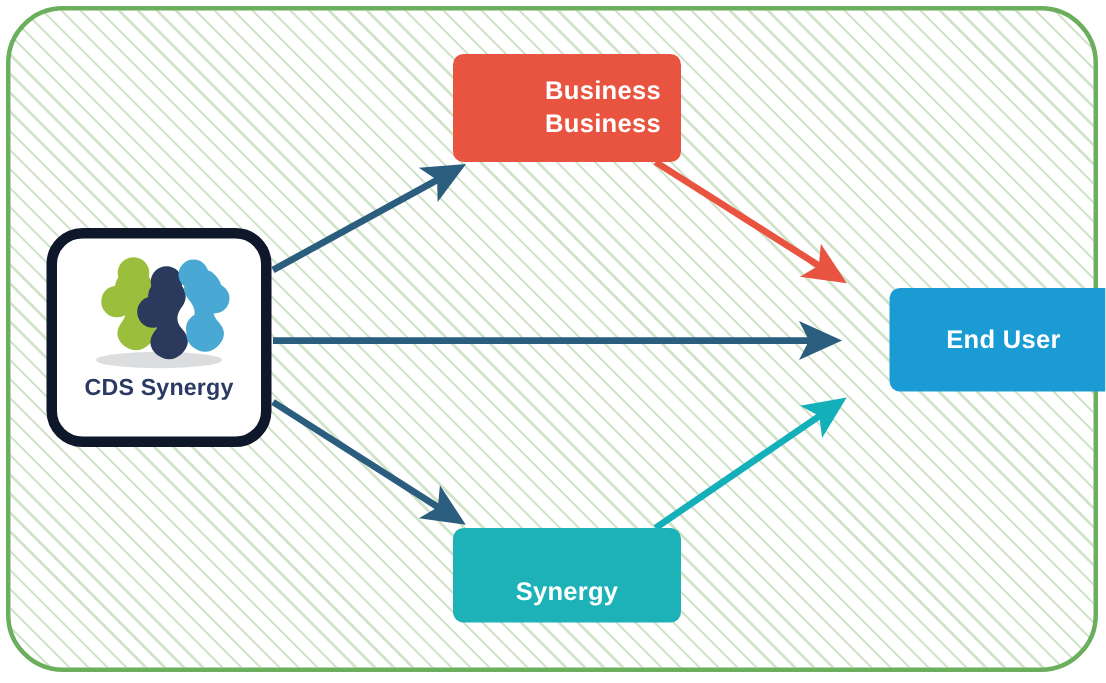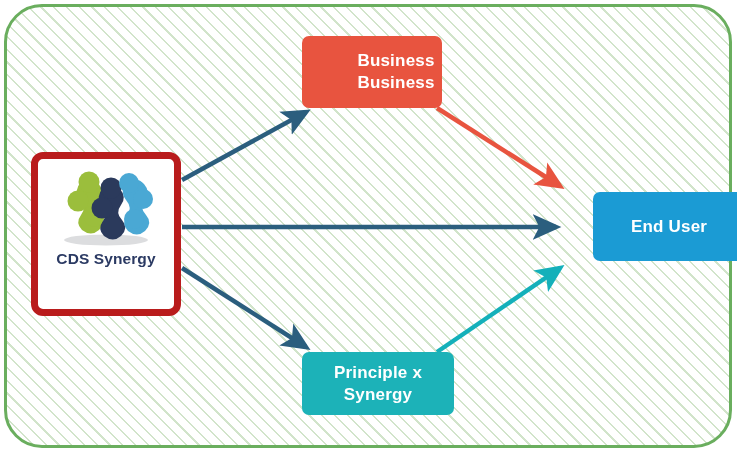--- a/index.html
+++ b/index.html
@@ -57,42 +57,42 @@
     text-align: center;
     border-radius: 7px;
     color: #ffffff;
     font-weight: bold;
     font-size: 17px;
     line-height: 1.28;
     letter-spacing: 0.2px;
   }
   #node-business-partner {
     left: 302px; top: 36px;
-    width: 140px; height: 72px;
+    width: 152px; height: 72px;
     background: #e8543f;
     padding-left: 48px;
   }
   #node-end-user {
     left: 593px; top: 192px;
     width: 152px; height: 69px;
     background: #1b9bd4;
   }
   #node-principle-vendor {
     left: 302px; top: 352px;
     width: 152px; height: 63px;
     background: #1cb2b8;
   }
   
   #node-cds-synergy {
     position: absolute;
     left: 31px; top: 152px;
-    width: 150px; height: 164px;
+    width: 150px; height: 146px;
     box-sizing: border-box;
-    border: 7px solid #b91c1c;
-    border-radius: 12px;
+    border: 7px solid #0f172a;
+    border-radius: 24px;
     background: #ffffff;
     display: flex;
     flex-direction: column;
     align-items: center;
     justify-content: flex-start;
   }
   #logo-mark {
     margin-top: 11px;
     width: 110px;
     height: 78px;
@@ -142,21 +142,21 @@
       <span>Business</span>
     </span>
   </div>
 
   <div class="node" id="node-end-user">
     <span>End User</span>
   </div>
 
   <div class="node" id="node-principle-vendor">
     <span>
-      <span>Principle x</span><br>
+      <br>
       <span>Synergy</span>
     </span>
   </div>
 
   <div id="node-cds-synergy">
     <svg id="logo-mark" viewBox="0 0 110 78" xmlns="http://www.w3.org/2000/svg">
       <ellipse cx="55" cy="70" rx="42" ry="5.5" fill="#dcdddf"></ellipse>
       <g fill="#9bbe3c">
         <path d="M30 12 q10 -7 17 1 q7 8 1 16 q-6 8 1 15 q7 8 -1 16
                  q-8 7 -17 0 q-7 -7 -1 -15 q6 -8 -1 -16 q-7 -8 1 -17 Z"></path>

